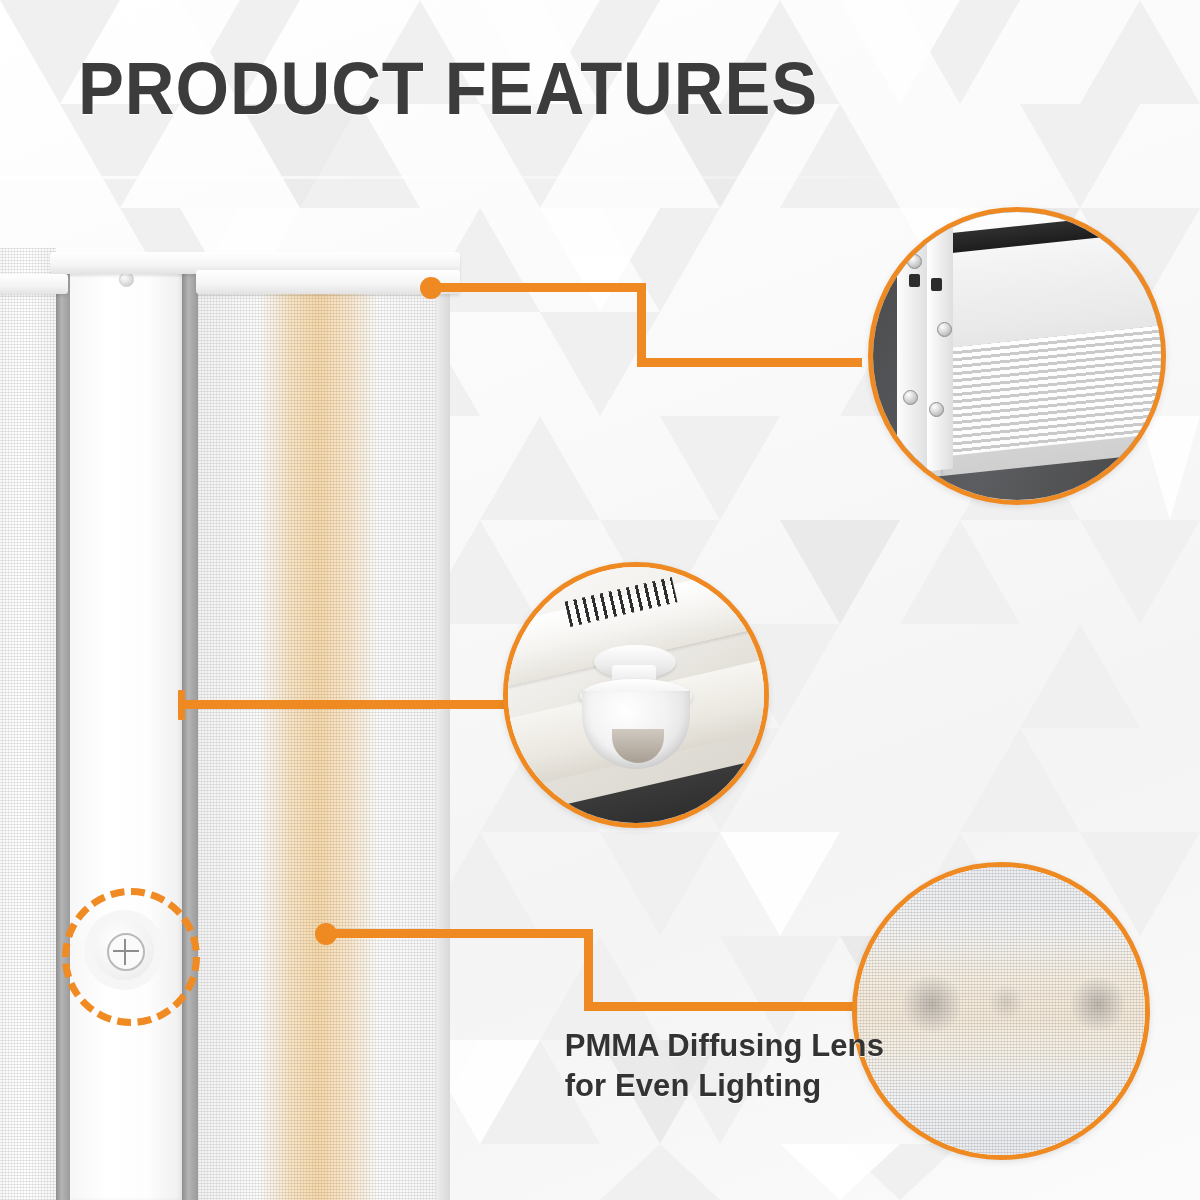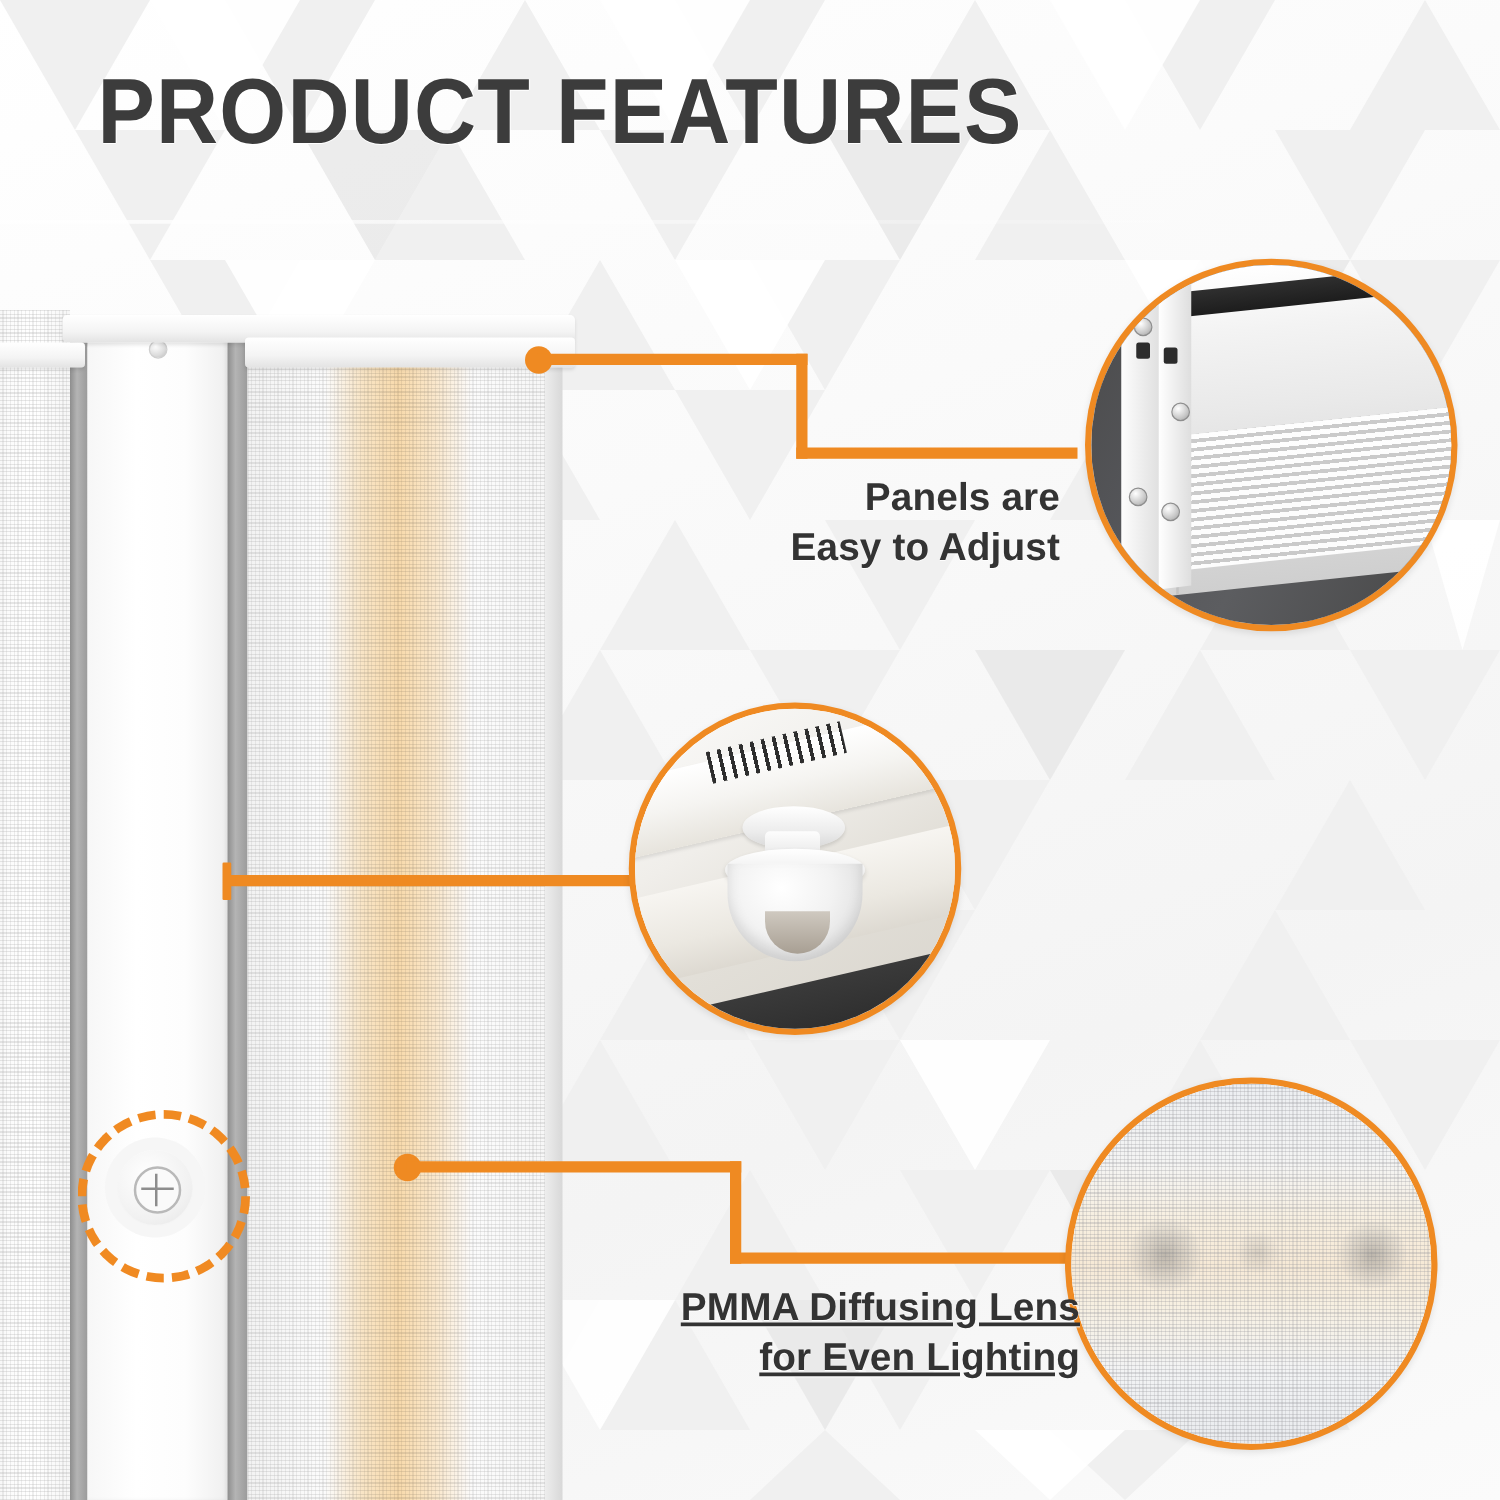--- a/index.html
+++ b/index.html
@@ -210,21 +210,21 @@
     color:#333333;
     font-weight:700;
     font-size:31px;
     line-height:1.30;
     letter-spacing:.1px;
     white-space:pre-line;
     text-shadow:0 1px 0 rgba(255,255,255,.85);
   }
   #label-adjust{right:352px;top:378px;text-align:right;}
   #label-sensor{left:808px;top:645px;text-align:left;}
-  #label-lens{right:336px;top:1026px;text-align:right;text-decoration:underline;}
+  #label-lens{right:316px;top:1026px;text-align:left;}
 </style>
 </head>
 <body>
 
 <div id="stage">
 
   <div class="bg-layer bg-base"></div>
   <svg class="bg-layer" width="1200" height="1200" viewBox="0 0 1200 1200" preserveAspectRatio="none">
     <g fill="#f0f0f0">
       <polygon points="0,0 120,0 60,104"></polygon>
@@ -385,18 +385,16 @@
 
   <div id="circle-lens" class="callout-circle">
     <div class="cc-inner">
       <div class="lens-bg"></div>
       <div class="lens-hot" style="left:46px;top:108px;width:58px;height:58px;"></div>
       <div class="lens-hot" style="left:214px;top:110px;width:54px;height:54px;"></div>
       <div class="lens-hot" style="left:132px;top:118px;width:34px;height:34px;opacity:.5;"></div>
     </div>
   </div>
 
-  <div id="label-adjust" class="label">Panels are
-Easy to Adjust</div>
   <div id="label-lens" class="label">PMMA Diffusing Lens
 for Even Lighting</div>
 
 </div>
 
 </body></html>

